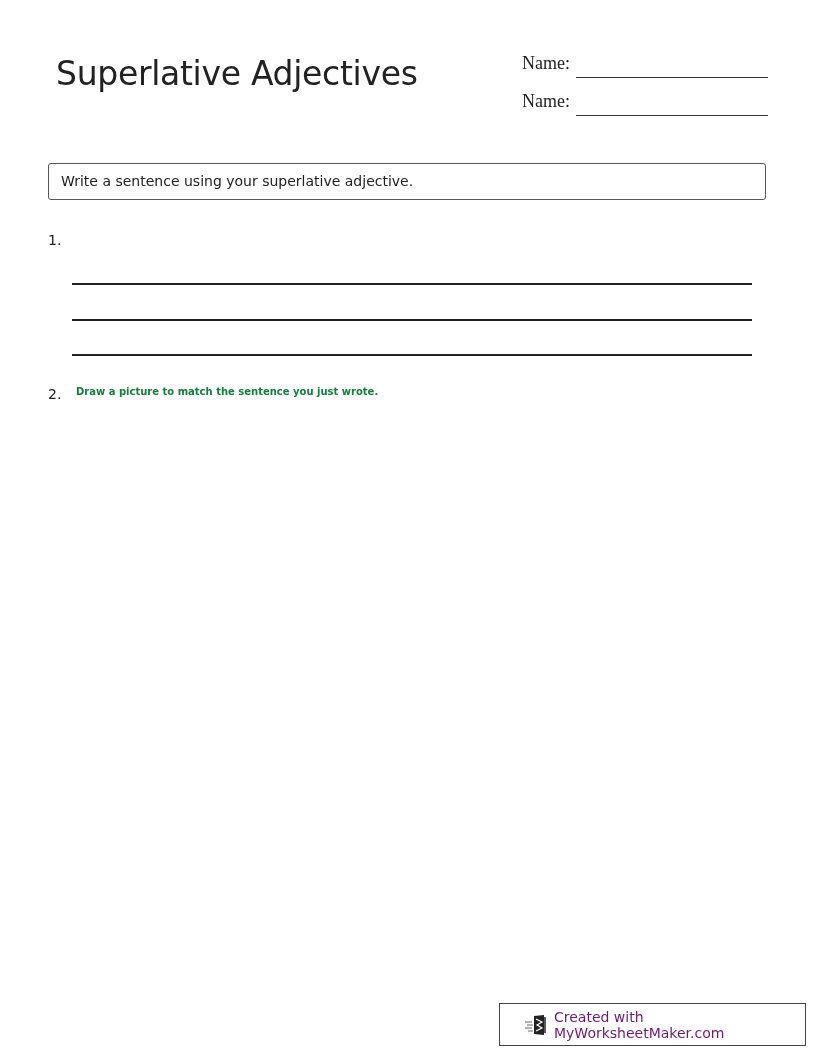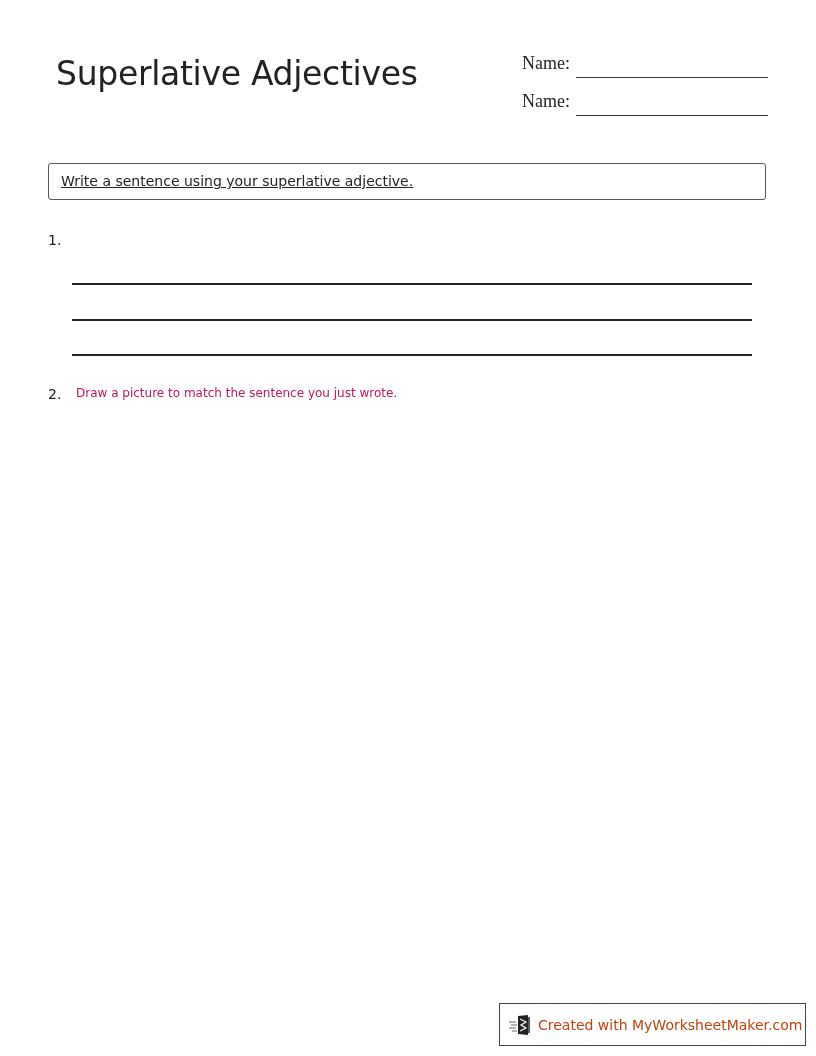--- a/index.html
+++ b/index.html
@@ -15,38 +15,37 @@
       font-family: "Liberation Serif", serif; font-size: 18px; color: #222;
     }
     .meta-line {
       position: absolute; left: 76px; right: 0; bottom: 0; border-bottom: 1.3px solid #333;
     }
     .instruction-box {
       position: absolute; left: 48px; top: 163px; width: 718px; height: 37px;
       border: 1.3px solid #555; border-radius: 3px; box-sizing: border-box;
       font-family: "DejaVu Sans", sans-serif; font-size: 14px; color: #222;
       padding: 9px 23px 0 12px;
-      text-decoration: underline;
     }
     .q-num {
       position: absolute; left: 48px;
       font-family: "DejaVu Sans", sans-serif; font-size: 14px; color: #222;
     }
     .q-text {
       position: absolute; left: 76px;
-      font-family: "DejaVu Sans", sans-serif; font-size: 12px; color: #be185d;
+      font-family: "DejaVu Sans", sans-serif; font-size: 10px; color: #15803d; font-weight: bold;
     }
     .write-line {
       position: absolute; left: 72px; width: 680px; height: 2px; background: #222;
     }
     .footer-badge {
       position: absolute; left: 499px; top: 1003px; width: 307px; height: 43px;
       border: 1.3px solid #444; box-sizing: border-box;
-      display: flex; align-items: center; padding-left: 8px;
-      font-family: "DejaVu Sans", sans-serif; font-size: 14px; color: #c2410c;
+      display: flex; align-items: center; padding-left: 24px;
+      font-family: "DejaVu Sans", sans-serif; font-size: 14px; color: #701a75;
     }
     .footer-icon { width: 26px; height: 24px; margin-right: 4px; display: inline-block; }
   </style>
 </head>
 <body>
 
 <h1 class="title">Superlative Adjectives</h1>
 
 <div class="meta-row" style="top:48px;">
   <span class="meta-label">Name:</span>

